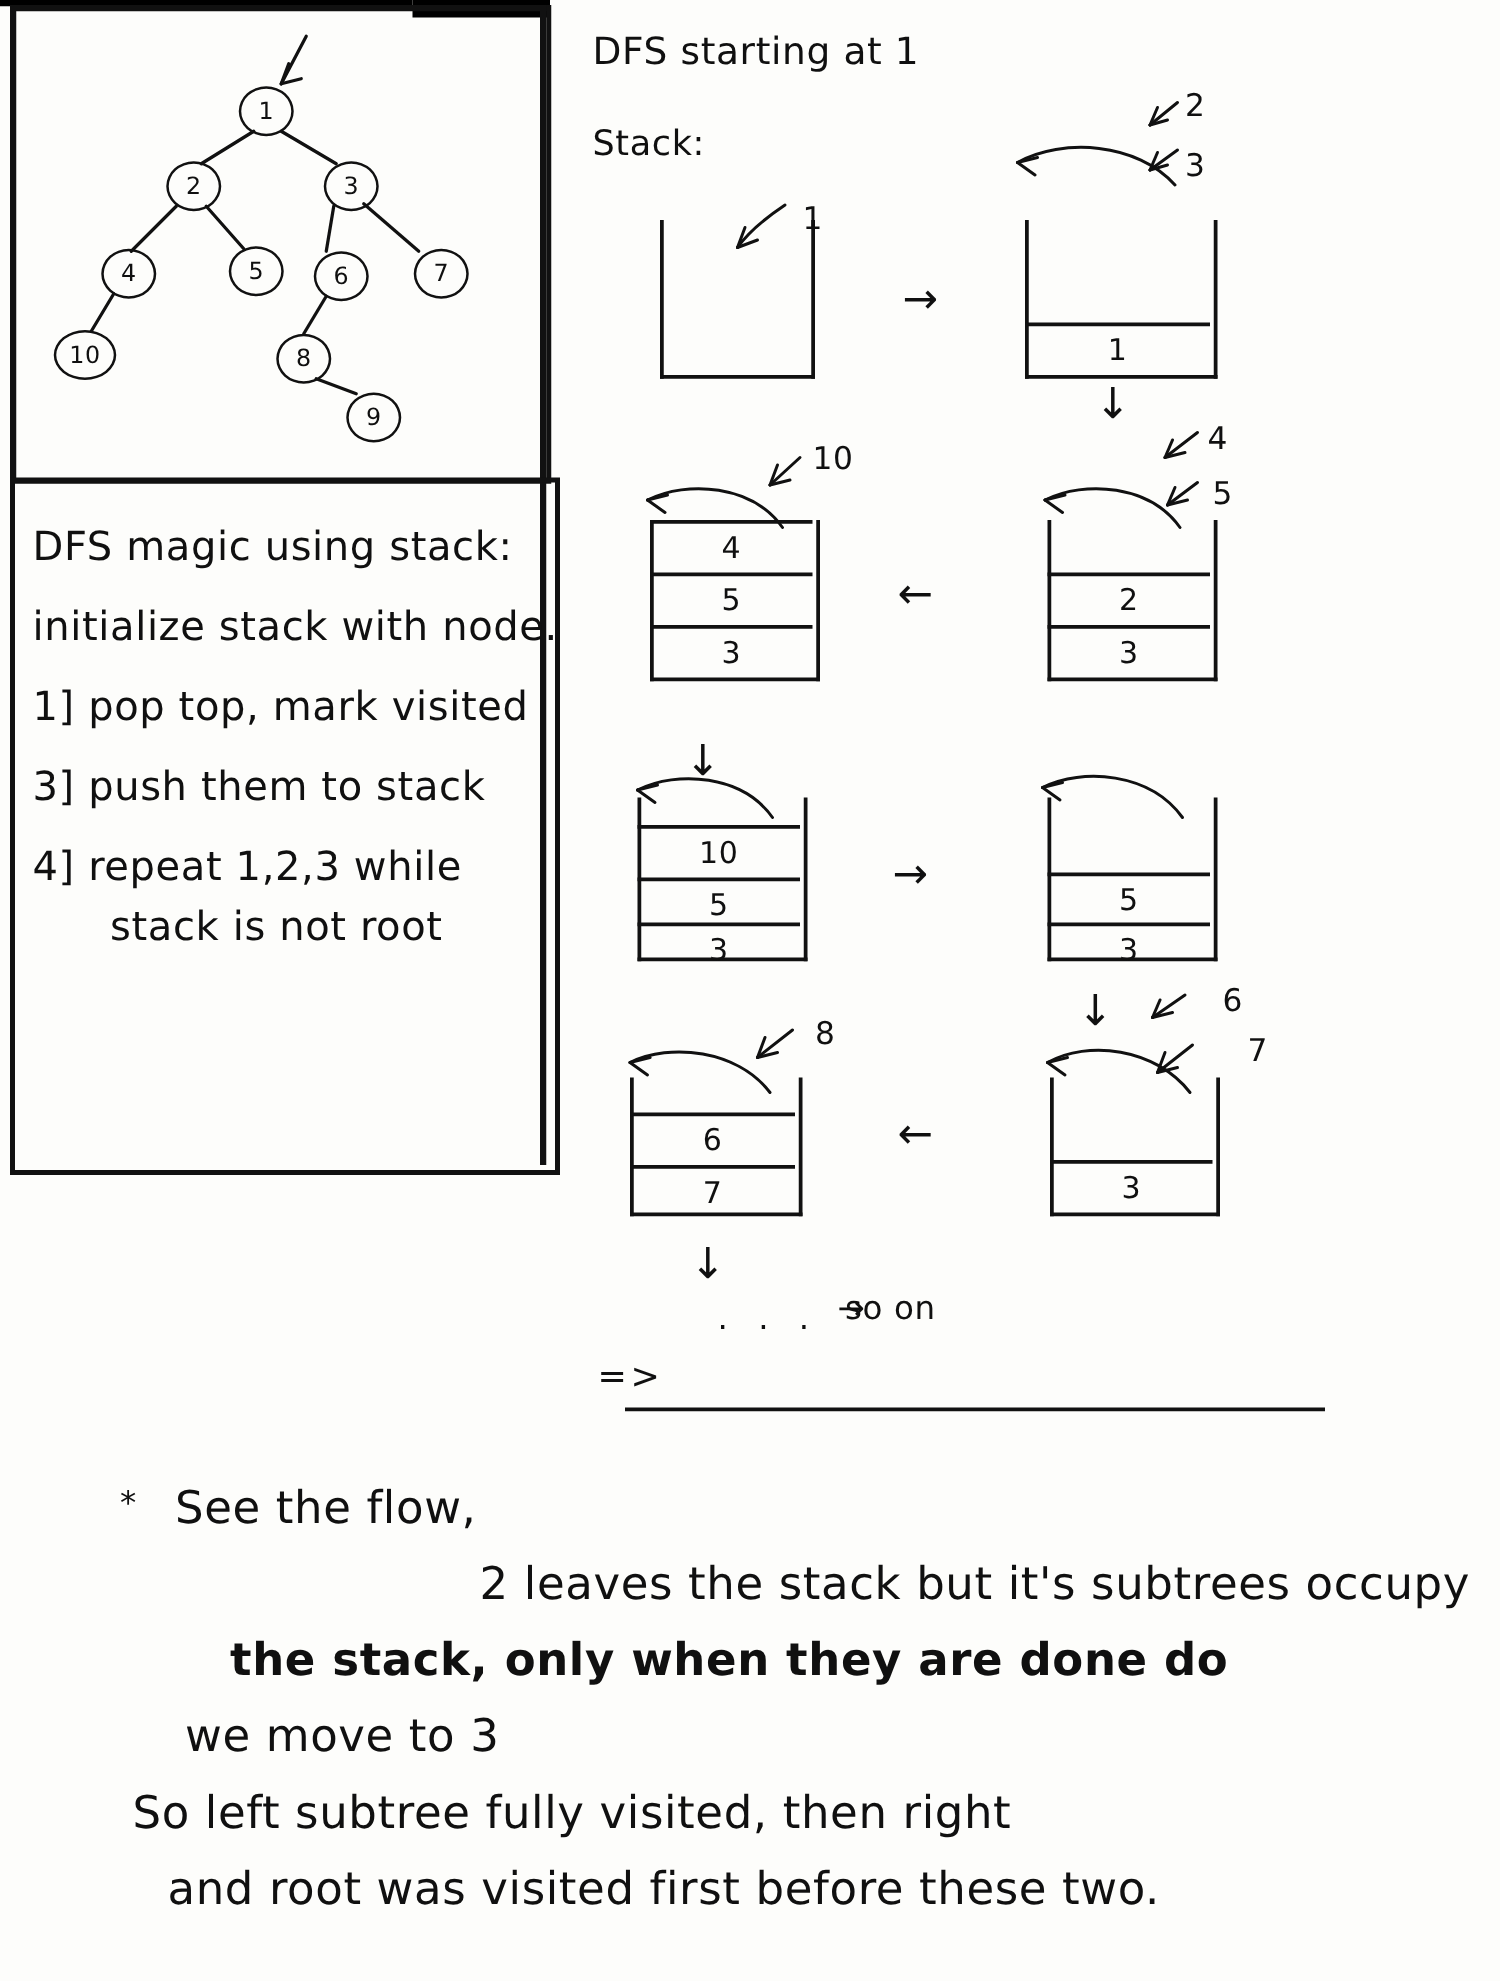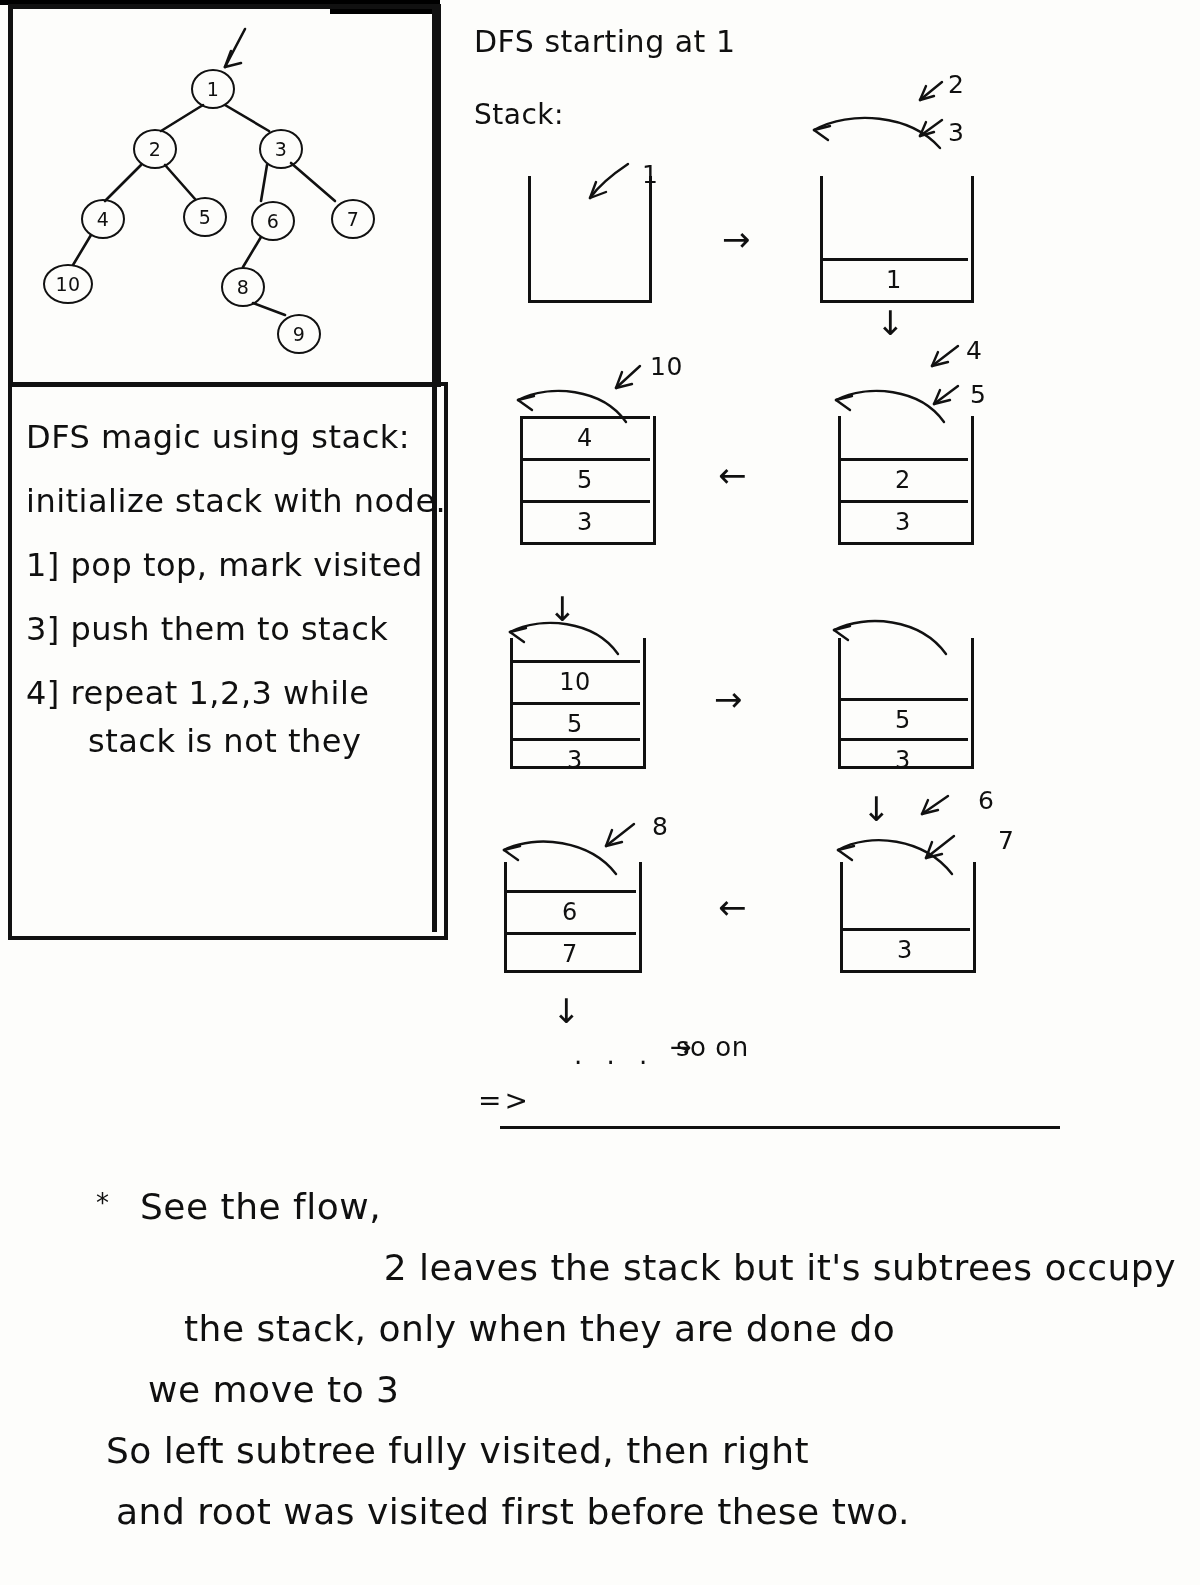--- a/index.html
+++ b/index.html
@@ -107,21 +107,21 @@
     </div>
 
     <div class="line">
       <span>3]</span>
       <span>push them to stack</span>
     </div>
     <div class="line" style="margin-bottom:10px">
       <span>4]</span>
       <span>repeat 1,2,3 while</span>
     </div>
-    <div class="line sub">stack is not they</div>
+    <div class="line sub">stack is not root</div>
   </div>
 
   <div class="title hw">DFS starting at 1</div>
   <div class="stacklabel hw">Stack:</div>
 
   <div class="stk" style="left:528px;top:176px;width:118px;height:124px;">
     <div class="walls"></div>
   </div>
   <svg style="position:absolute;left:576px;top:158px;" width="90" height="50">
     <g stroke="#111" stroke-width="2.4" fill="none" stroke-linecap="round">
@@ -323,19 +323,19 @@
   <div class="soon hw" style="left:670px;top:1032px;">→</div>
   <div class="soon hw" style="left:676px;top:1032px;">so on</div>
 
   <div class="result hw" style="left:478px;top:1084px;">=&gt;</div>
   <div class="resline" style="left:500px;top:1126px;width:560px;"></div>
 
   <div class="bottom hw">
     <span class="star">*</span>
     <div class="bl" style="margin-left:44px;">See the flow,</div>
     <div class="bl" style="text-align:right;">2 leaves the stack but it's subtrees occupy</div>
-    <div class="bl" style="margin-left:88px;">the stack, only when they are done do</div>
+    <div class="bl" style="margin-left:88px;font-weight:bold;">the stack, only when they are done do</div>
     <div class="bl" style="margin-left:52px;">we move to 3</div>
     <div class="bl" style="margin-left:10px;">So left subtree fully visited, then right</div>
-    <div class="bl" style="margin-left:20px;">and root was visited first before these two.</div>
+    <div class="bl" style="margin-left:38px;">and root was visited first before these two.</div>
   </div>
 
 </div>
 
 </body></html>

